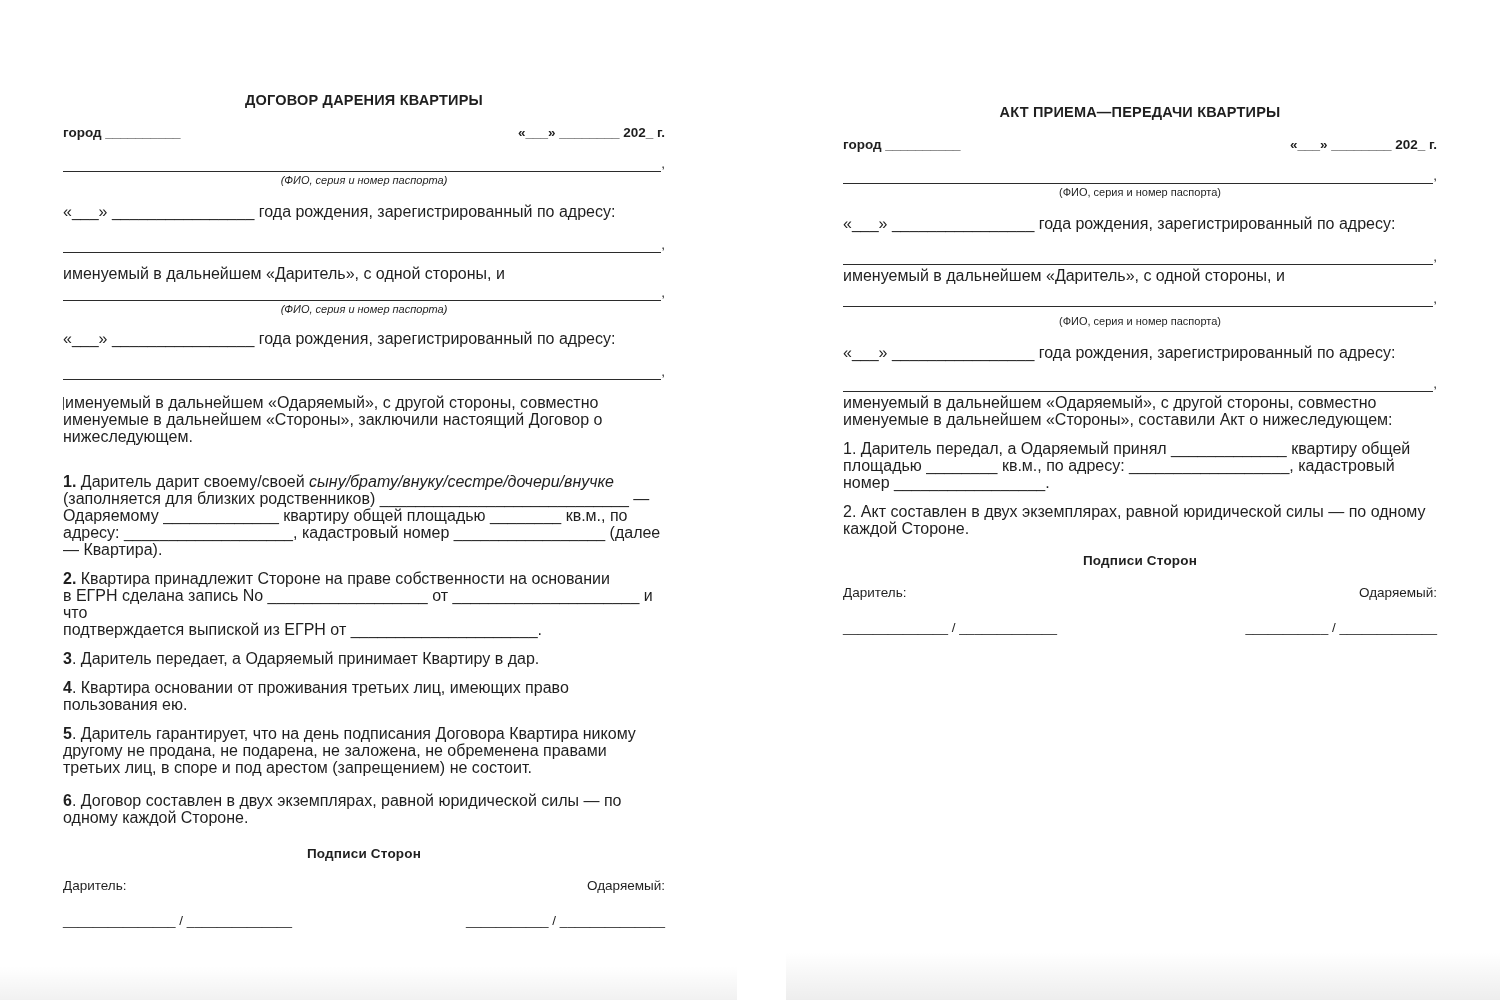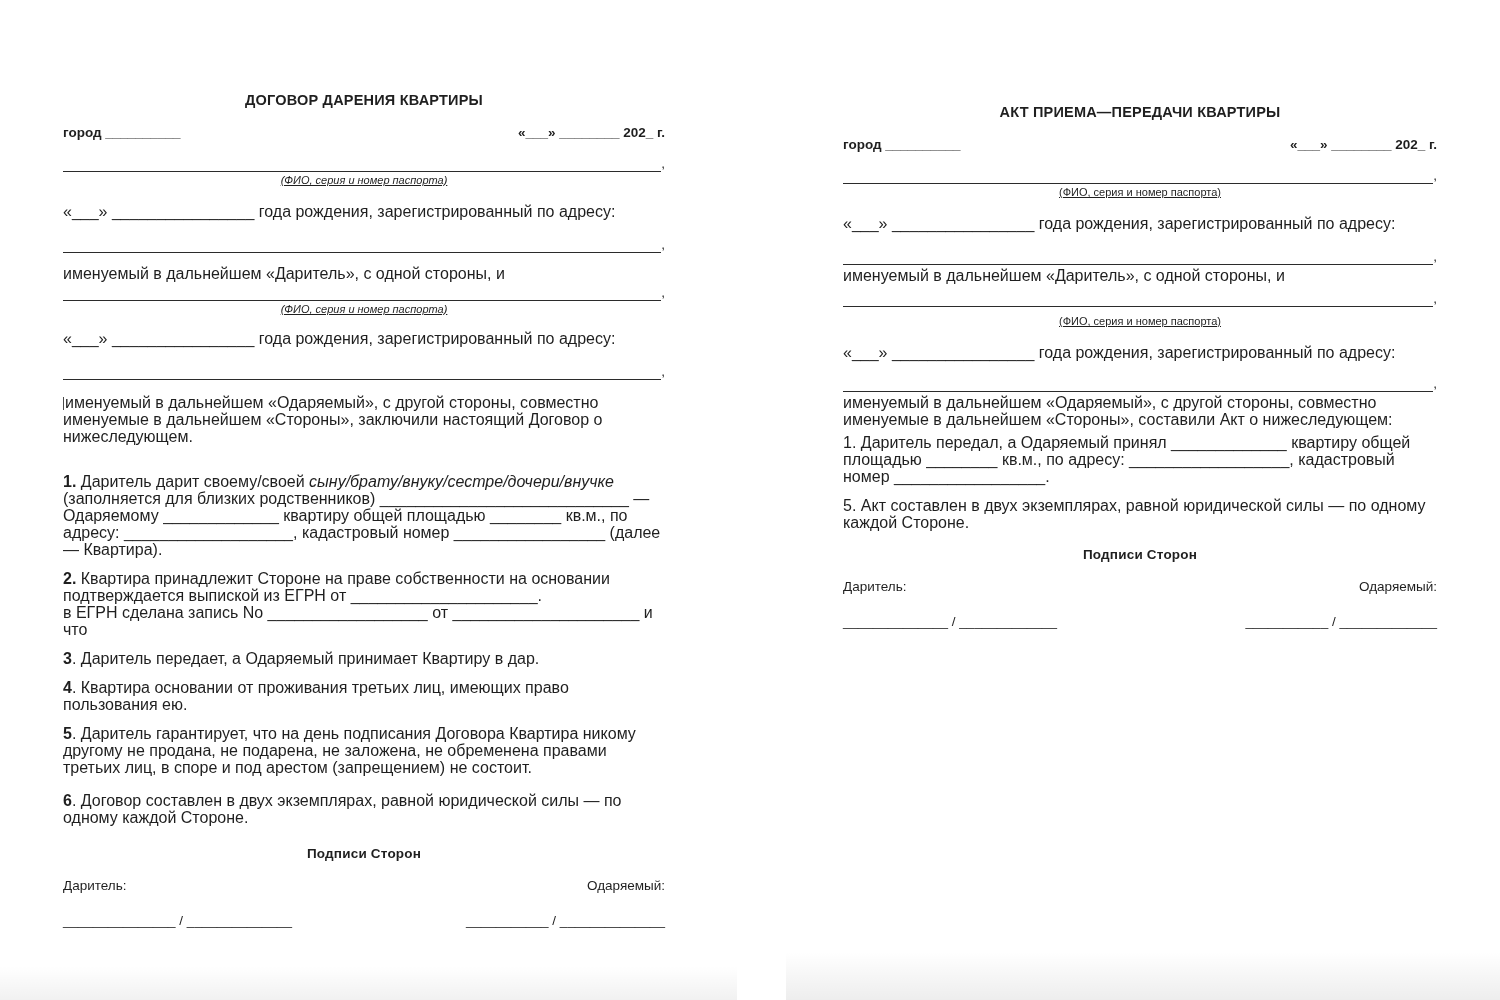--- a/index.html
+++ b/index.html
@@ -9,21 +9,21 @@
   }
   .page{position:absolute;top:0;height:1000px;background:#ffffff;}
   #page-left{left:0;width:750px;}
   #page-right{left:750px;width:750px;}
   #page-left .content{position:absolute;top:0;left:63px;width:602px;margin-top:16px;}
   #page-right .content{position:absolute;top:0;left:93px;width:594px;}
   .t{font-size:14.5px;font-weight:bold;text-align:center;letter-spacing:.2px;}
   .p{font-size:16px;line-height:17px;}
   .b{font-weight:bold;}
   .i{font-style:italic;}
-  .caption{font-size:11px;line-height:13px;text-align:center;text-decoration:underline;}
+  .caption{font-size:11px;line-height:13px;text-align:center;}
   .cap-i{font-style:italic;}
   .row{display:flex;justify-content:space-between;font-size:13.5px;line-height:17px;}
   .bold-row{font-weight:bold;}
   .fill-row{display:flex;align-items:flex-end;font-size:13.5px;line-height:17px;}
   .fill{flex:1;border-bottom:1px solid #2b2b2b;height:13px;}
   .suffix{white-space:pre;}
   .sig{white-space:pre;}
   .caret{display:inline-block;width:1px;height:13px;background:#4a4a4a;margin-right:1px;vertical-align:-2px;}
   .shadow{position:absolute;bottom:0;pointer-events:none;}
   #shadow-left{left:0;width:737px;height:34px;
@@ -71,22 +71,22 @@
       <span class="fill"></span>
       <span class="suffix">,</span>
     </div>
 
     <div class="p" style="margin-top:14px"><span class="caret"></span><span>именуемый в дальнейшем «Одаряемый», с другой стороны, совместно именуемые в дальнейшем «Стороны», заключили настоящий Договор о нижеследующем.</span></div>
 
     <div class="p" style="margin-top:28px"><span class="b">1.</span><span> Даритель дарит своему/своей </span><span class="i">сыну/брату/внуку/сестре/дочери/внучке</span><span> (заполняется для близких родственников) ____________________________ — Одаряемому _____________ квартиру общей площадью ________ кв.м., по адресу: ___________________, кадастровый номер _________________ (далее — Квартира).</span></div>
 
     <div style="margin-top:12px">
       <div class="p"><span class="b">2.</span><span> Квартира принадлежит Стороне на праве собственности на основании</span></div>
+      <div class="p">в ЕГРН сделана запись No __________________ от _____________________ и что</div>
       <div class="p">подтверждается выпиской из ЕГРН от _____________________.</div>
-      <div class="p">в ЕГРН сделана запись No __________________ от _____________________ и что</div>
     </div>
 
     <div class="p" style="margin-top:12px"><span class="b">3</span><span>. Даритель передает, а Одаряемый принимает Квартиру в дар.</span></div>
 
     <div class="p" style="margin-top:12px"><span class="b">4</span><span>. Квартира основании от проживания третьих лиц, имеющих право пользования ею.</span></div>
 
     <div class="p" style="margin-top:12px"><span class="b">5</span><span>. Даритель гарантирует, что на день подписания Договора Квартира никому другому не продана, не подарена, не заложена, не обременена правами третьих лиц, в споре и под арестом (запрещением) не состоит.</span></div>
 
     <div class="p" style="margin-top:16px"><span class="b">6</span><span>. Договор составлен в двух экземплярах, равной юридической силы — по одному каждой Стороне.</span></div>
 
@@ -138,23 +138,23 @@
 
     <div class="p" style="margin-top:16px">«___» ________________ года рождения, зарегистрированный по адресу:</div>
 
     <div class="fill-row" style="margin-top:14px">
       <span class="fill"></span>
       <span class="suffix">,</span>
     </div>
 
     <div class="p" style="margin-top:2px">именуемый в дальнейшем «Одаряемый», с другой стороны, совместно именуемые в дальнейшем «Стороны», составили Акт о нижеследующем:</div>
 
-    <div class="p" style="margin-top:6px">1. Даритель передал, а Одаряемый принял _____________ квартиру общей площадью ________ кв.м., по адресу: __________________, кадастровый номер _________________.</div>
+    <div class="p" style="margin-top:12px">1. Даритель передал, а Одаряемый принял _____________ квартиру общей площадью ________ кв.м., по адресу: __________________, кадастровый номер _________________.</div>
 
-    <div class="p" style="margin-top:12px">5. Акт составлен в двух экземплярах, равной юридической силы — по одному каждой Стороне.</div>
+    <div class="p" style="margin-top:12px">2. Акт составлен в двух экземплярах, равной юридической силы — по одному каждой Стороне.</div>
 
     <div class="t" style="margin-top:16px;font-size:13.5px">Подписи Сторон</div>
 
     <div class="row" style="margin-top:16px">
       <span>Даритель:</span>
       <span>Одаряемый:</span>
     </div>
 
     <div class="row" style="margin-top:18px">
       <span class="sig">______________ / _____________</span>

